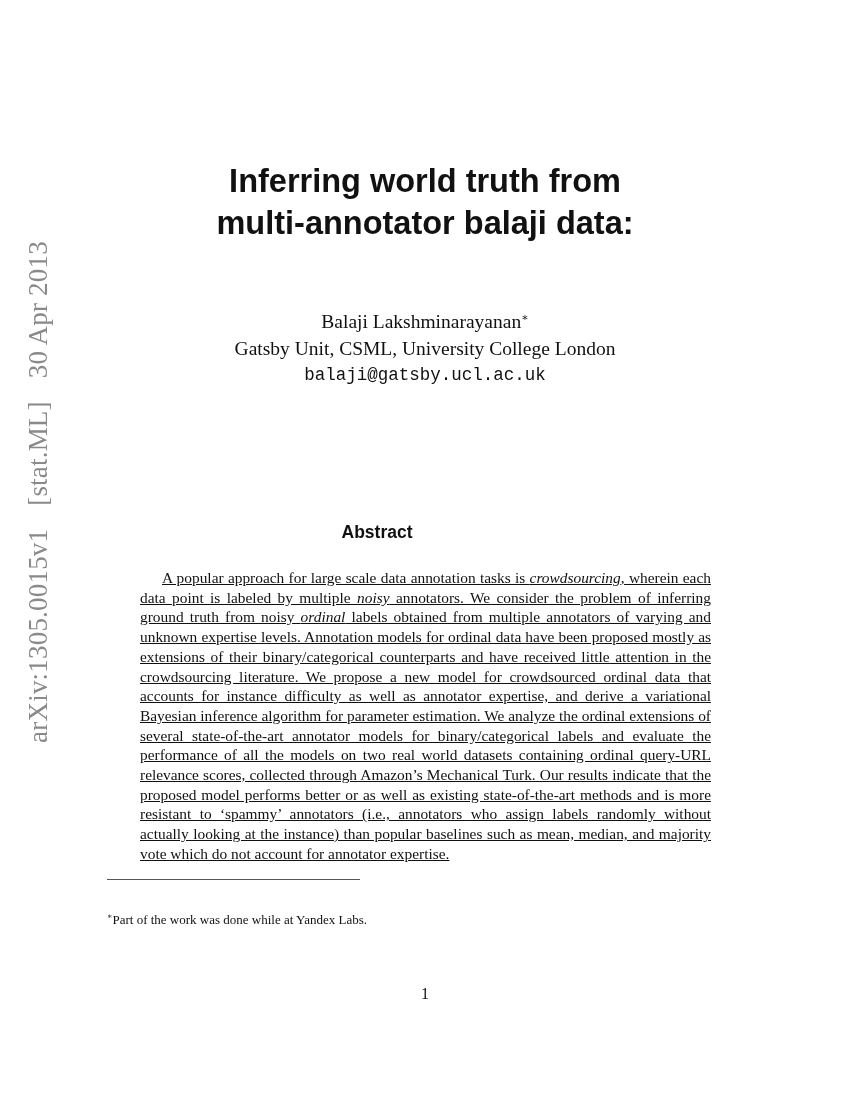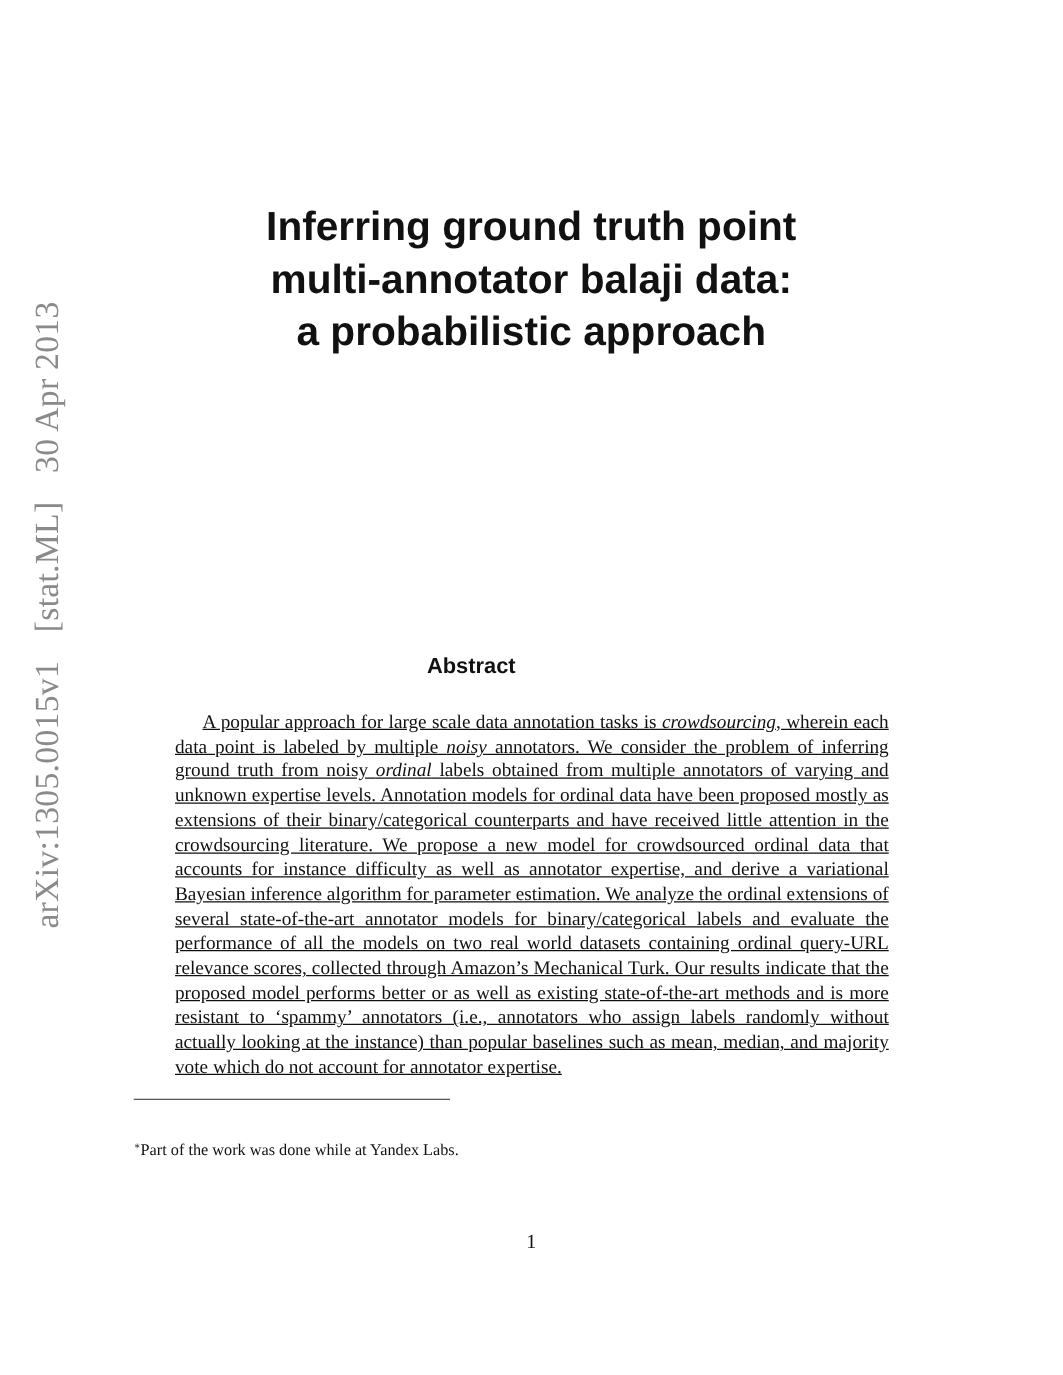--- a/index.html
+++ b/index.html
@@ -50,26 +50,30 @@
 </head>
 <body>
 
 <div class="arxiv-stamp">
   <span>arXiv:1305.0015v1</span>
   <span>[stat.ML]</span>
   <span>30 Apr 2013</span>
 </div>
 
 <div class="title">
-  <div>Inferring ground truth point</div>
+  <div>Inferring world truth from</div>
   <div>multi-annotator balaji data:</div>
-  <div>a probabilistic approach</div>
 </div>
 
 <div class="authors">
+  <div class="author-block">
+    <div class="a-name"><span>Balaji Lakshminarayanan</span><sup>∗</sup></div>
+    <div class="a-aff">Gatsby Unit, CSML, University College London</div>
+    <div class="a-email">balaji@gatsby.ucl.ac.uk</div>
+  </div>
 </div>
 
 <div class="abstract-heading">Abstract</div>
 
 <div class="abstract-body" id="abstract-body"><span>A popular approach for large scale data annotation tasks is </span><em>crowdsourcing</em><span>, wherein each data point is labeled by multiple </span><em>noisy</em><span> annotators. We consider the problem of inferring ground truth from noisy </span><em>ordinal</em><span> labels obtained from multiple annotators of varying and unknown expertise levels. Annotation models for ordinal data have been proposed mostly as extensions of their binary/categorical counterparts and have re­ceived little attention in the crowdsourcing literature. We propose a new model for crowdsourced ordinal data that accounts for instance difficulty as well as annotator expertise, and derive a variational Bayesian inference algorithm for parameter estima­tion. We analyze the ordinal extensions of several state-of-the-art annotator models for binary/categorical labels and evaluate the performance of all the models on two real world datasets containing ordinal query-URL relevance scores, collected through Amazon’s Mechanical Turk. Our results indicate that the proposed model performs better or as well as existing state-of-the-art methods and is more resistant to ‘spammy’ annotators (i.e., annotators who assign labels randomly without actually looking at the instance) than popular baselines such as mean, median, and majority vote which do not account for annotator expertise.</span></div>
 
 <div class="footnote-rule"></div>
 <div class="footnote">
   <sup>∗</sup><span>Part of the work was done while at Yandex Labs.</span>
 </div>

